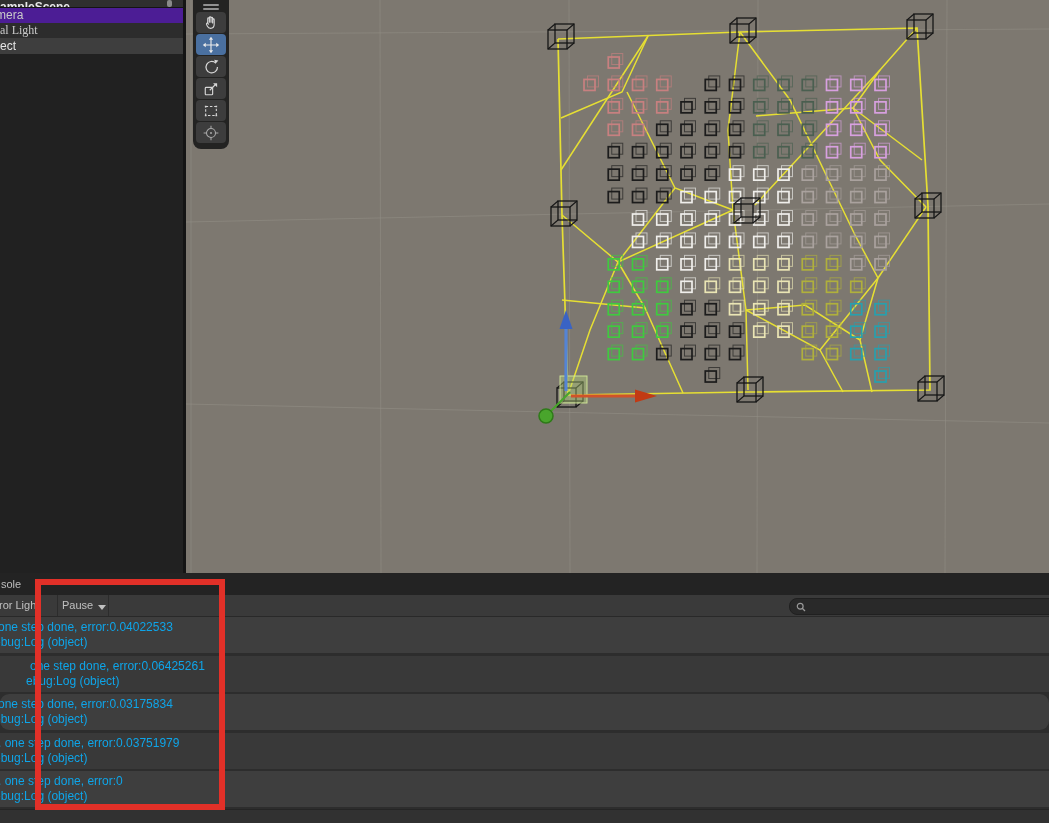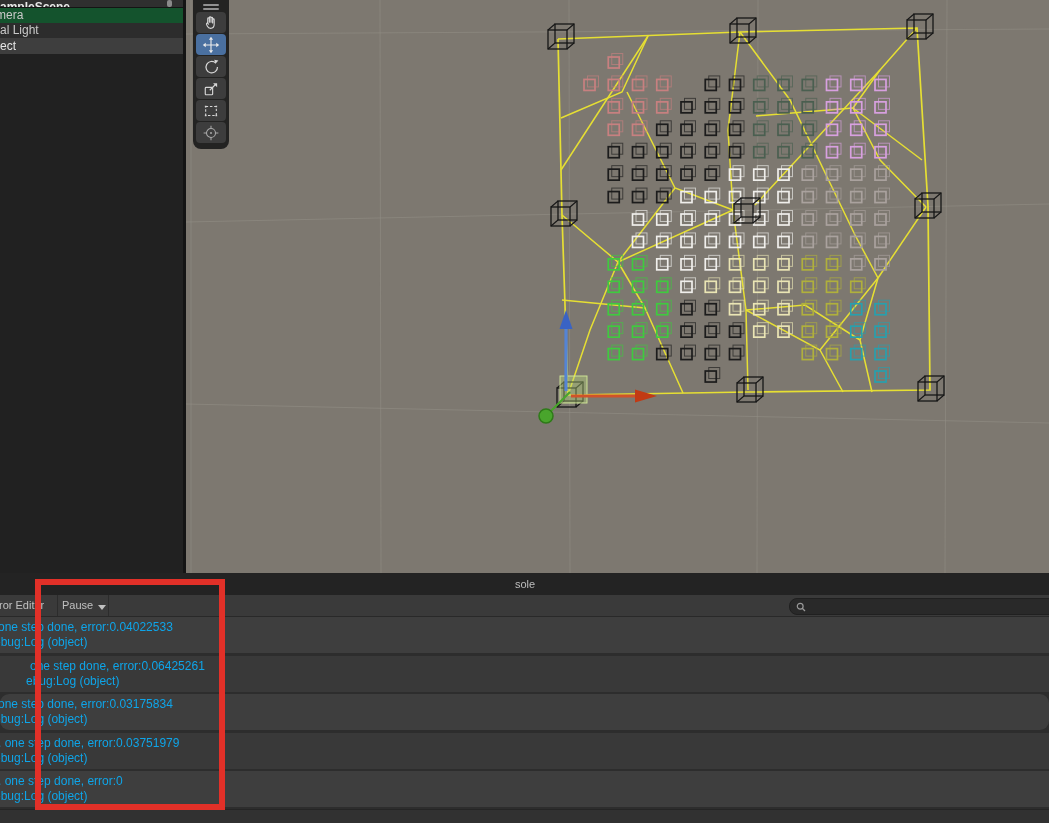--- a/index.html
+++ b/index.html
@@ -5,42 +5,42 @@
   html,body{margin:0;padding:0;background:#282828;}
   .stage{position:relative;width:1049px;height:823px;overflow:hidden;
          font-family:"Liberation Sans","DejaVu Sans",sans-serif;background:#282828;}
 
   
   .hierarchy{position:absolute;left:0;top:0;width:183px;height:573px;background:#212121;}
   .hrow{position:absolute;left:0;width:183px;overflow:hidden;white-space:nowrap;
         font-size:12px;color:#c9c9c9;}
   .hrow.header{top:0;height:7px;background:#2f2f2f;border-bottom:1px solid #141414;}
   .hrow.header span{display:inline-block;margin:-9px 0 0 -8px;font-weight:bold;color:#e9e9e9;}
-  .hrow.r1{top:8px;height:15px;line-height:15px;background:#14532d;}
+  .hrow.r1{top:8px;height:15px;line-height:15px;background:#4c1d95;}
   .hrow.r1 span{display:inline-block;margin-left:-4px;}
-  .hrow.r2{top:23px;height:15px;line-height:15px;background:#2c2c2c;}
+  .hrow.r2{top:23px;height:15px;line-height:15px;background:#2c2c2c;font-family:Liberation Serif, serif;}
   .hrow.r3{top:38px;height:16px;line-height:16px;background:#3e3e3e;color:#e5e5e5;}
   .hopt{position:absolute;left:167px;top:0;width:5px;height:7px;background:#8a8a8a;border-radius:2px;}
   .panel-border{position:absolute;left:183px;top:0;width:3px;height:573px;background:#141414;}
 
   
   .scene{position:absolute;left:186px;top:0;width:863px;height:573px;background:#7d7870;overflow:hidden;}
   #scene-canvas{position:absolute;left:0;top:0;width:863px;height:573px;}
   .scene-toolbar{position:absolute;left:7px;top:0;width:36px;background:rgba(31,31,31,.96);
                  border-radius:0 0 8px 8px;padding:2px 0 5px;z-index:5;}
   .grip{width:16px;margin:1px auto 2px;cursor:grab;}
   .grip i{display:block;height:2px;background:#909090;border-radius:1px;margin:2px 0;}
   .tool-btn{display:block;width:30px;height:21px;margin:1px auto;background:#3d3d3d;border:none;
             border-radius:4px;padding:0;cursor:pointer;}
   .tool-btn svg{display:block;margin:1px auto 0;}
 
   
   .console{position:absolute;left:0;top:573px;width:1049px;height:250px;background:#2d2d2d;}
   .tabbar{position:absolute;left:0;top:0;width:100%;height:22px;background:#232323;
-          border-bottom:1px solid #1a1a1a;text-align:center;}
+          border-bottom:1px solid #1a1a1a;}
   .tab{display:inline-block;margin-left:1px;line-height:22px;font-size:11px;color:#bdbdbd;}
   .ctoolbar{position:absolute;left:0;top:22px;width:100%;height:21px;background:#3a3a3a;
             border-bottom:1px solid #292929;font-size:11px;color:#c0c0c0;}
   .cbtn{position:absolute;top:0;line-height:21px;cursor:pointer;}
   .cbtn.pause{left:-1px;}
   .cbtn.editor{left:62px;}
   .caret{display:inline-block;width:0;height:0;border-left:4px solid transparent;
          border-right:4px solid transparent;border-top:5px solid #c0c0c0;margin-left:5px;
          position:relative;top:1px;}
   .sep{position:absolute;top:0;width:1px;height:21px;background:#2c2c2c;}
@@ -530,21 +530,21 @@
         </svg>
       </button>
     </div>
   </div>
 
   <div class="console">
     <div class="tabbar">
       <span class="tab">sole</span>
     </div>
     <div class="ctoolbar">
-      <span class="cbtn pause">ror Editor</span>
+      <span class="cbtn pause">ror Light</span>
       <span class="sep s1"></span>
       <span class="cbtn editor">
         <span>Pause</span><i class="caret"></i>
       </span>
       <span class="sep s2"></span>
       <span class="search">
         <svg width="10" height="10" viewBox="0 0 10 10" fill="none" stroke="#9a9a9a" stroke-width="1.2">
           <circle cx="4.2" cy="4.2" r="2.9"></circle>
             <path d="M6.5 6.5L9 9"></path>
         </svg>

